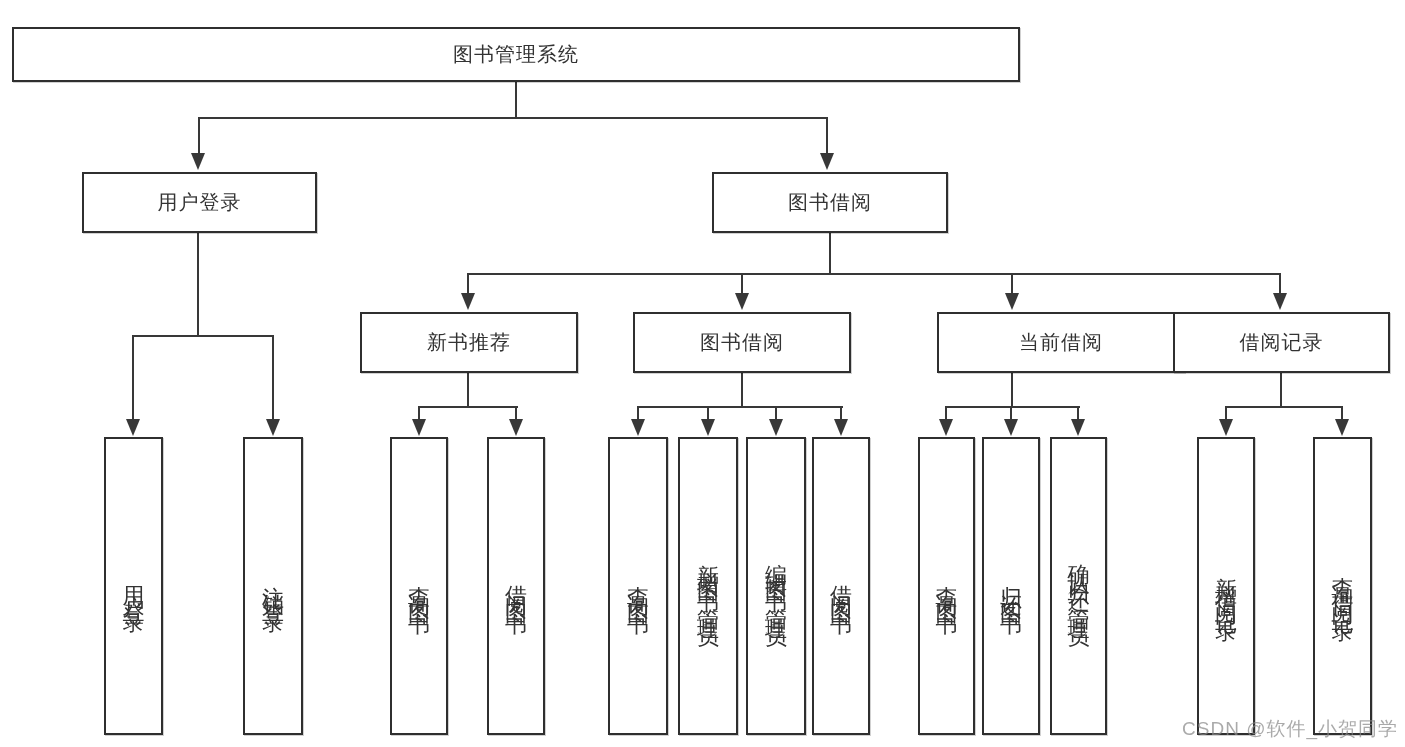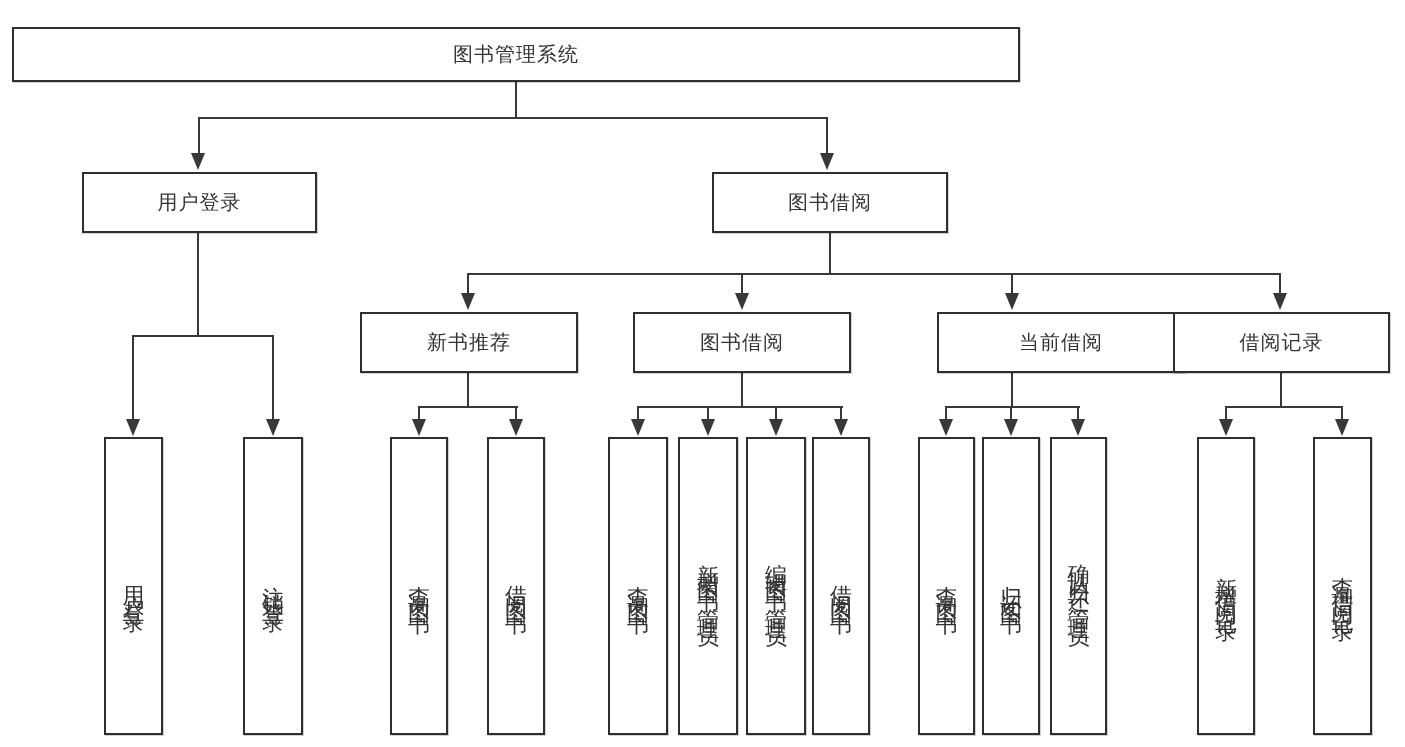--- a/index.html
+++ b/index.html
@@ -48,20 +48,21 @@
     position:absolute;right:7px;bottom:5px;
     font-size:19px;letter-spacing:1px;
     color:var(--wm-color);opacity:0.72;z-index:10;
     white-space:nowrap;
   }
 </style>
 </head>
 <body>
 
 <div class="stage" id="diagram">
+  <span class="watermark">CSDN @软件_小贺同学</span>
 <div class="line" style="left: 515px; top: 68px; width: 2px; height: 50px;"></div>
     <div class="line" style="left: 198px; top: 117px; width: 630px; height: 2px;"></div>
     <div class="line" style="left: 198px; top: 117px; width: 2px; height: 37px;"></div>
     <div class="line" style="left: 826px; top: 117px; width: 2px; height: 37px;"></div>
     <div class="line" style="left: 197px; top: 233px; width: 2px; height: 104px;"></div>
     <div class="line" style="left: 132px; top: 335px; width: 142px; height: 2px;"></div>
     <div class="line" style="left: 132px; top: 335px; width: 2px; height: 85px;"></div>
     <div class="line" style="left: 272px; top: 335px; width: 2px; height: 85px;"></div>
     <div class="line" style="left: 829px; top: 233px; width: 2px; height: 42px;"></div>
     <div class="line" style="left: 467px; top: 273px; width: 814px; height: 2px;"></div>

